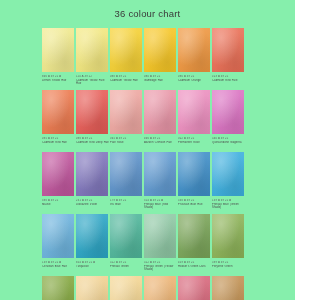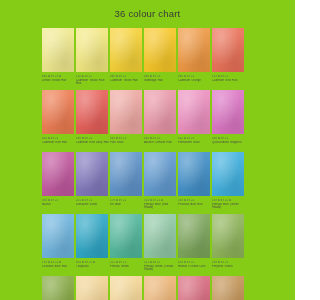--- a/index.html
+++ b/index.html
@@ -13,21 +13,21 @@
     height: 300px;
     overflow: hidden;
     font-family: "Liberation Sans", sans-serif;
     -webkit-font-smoothing: antialiased;
   }
 
   #chart-page {
     position: relative;
     width: 295px;
     height: 300px;
-    background: #84cc16;
+    background: #86efac;
     box-sizing: border-box;
   }
 
   #chart-title {
     position: absolute;
     top: 8px;
     left: 0;
     width: 295px;
     text-align: center;
     font-size: 9.5px;

